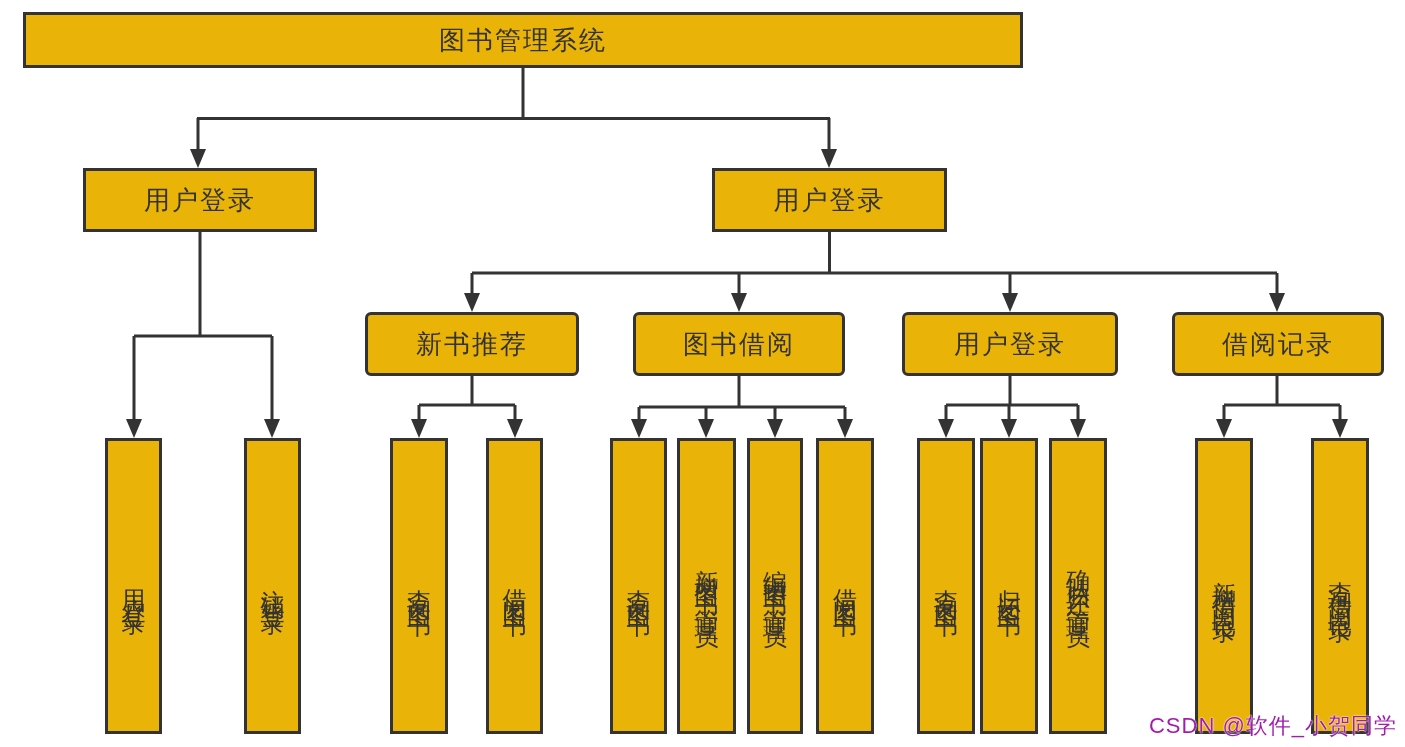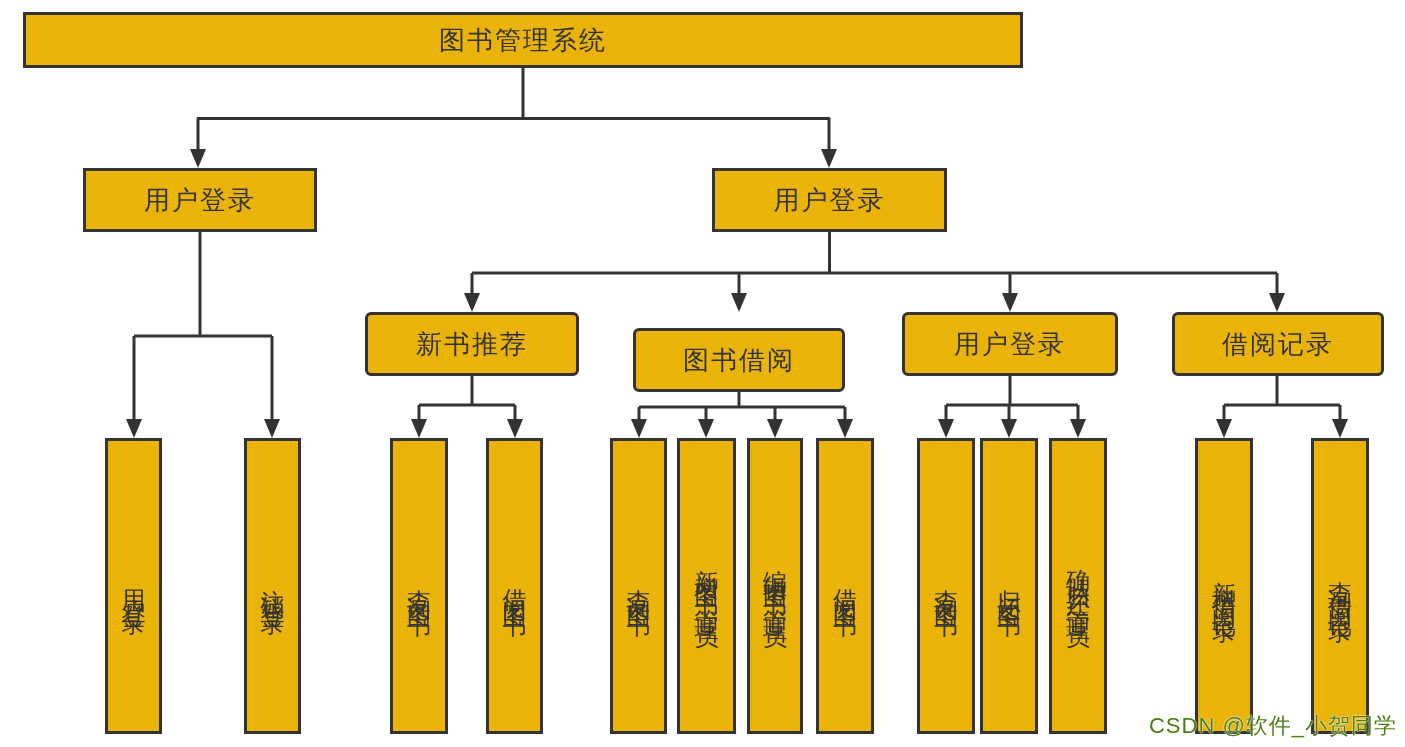--- a/index.html
+++ b/index.html
@@ -45,21 +45,21 @@
     line-height: 1;
   }
   .lvl2, .lvl3 { height: 64px; top: 168px; }
   .lvl3 { top: 312px; border-radius: 6px; }
   .leaf { top: 438px; height: 296px; width: 58px; }
   #watermark {
     position: absolute;
     right: 8px;
     bottom: 6px;
     font-size: 22px;
-    color: #4d7c0f;
+    color: #a21caf;
     text-shadow: 0 0 2px #ffffff, 0 0 1px #ffffff;
     letter-spacing: 1px;
     white-space: nowrap;
     z-index: 5;
   }
 </style>
 </head>
 <body>
 
 <div id="canvas">
@@ -104,21 +104,21 @@
   <div class="box h lvl2" style="left:83px; width:234px;">
     <span>用户登录</span>
   </div>
   <div class="box h lvl2" style="left:712px; width:235px;">
     <span>用户登录</span>
   </div>
 
   <div class="box h lvl3" style="left:365px; width:214px;">
     <span>新书推荐</span>
   </div>
-  <div class="box h lvl3" style="left:633px; width:212px;margin-top:16px;">
+  <div class="box h lvl3" style="left:633px; width:212px;">
     <span>图书借阅</span>
   </div>
   <div class="box h lvl3" style="left:902px; width:216px;">
     <span>用户登录</span>
   </div>
   <div class="box h lvl3" style="left:1172px; width:212px;">
     <span>借阅记录</span>
   </div>
 
   <div class="box v leaf" style="left:105px; width:57px;">

